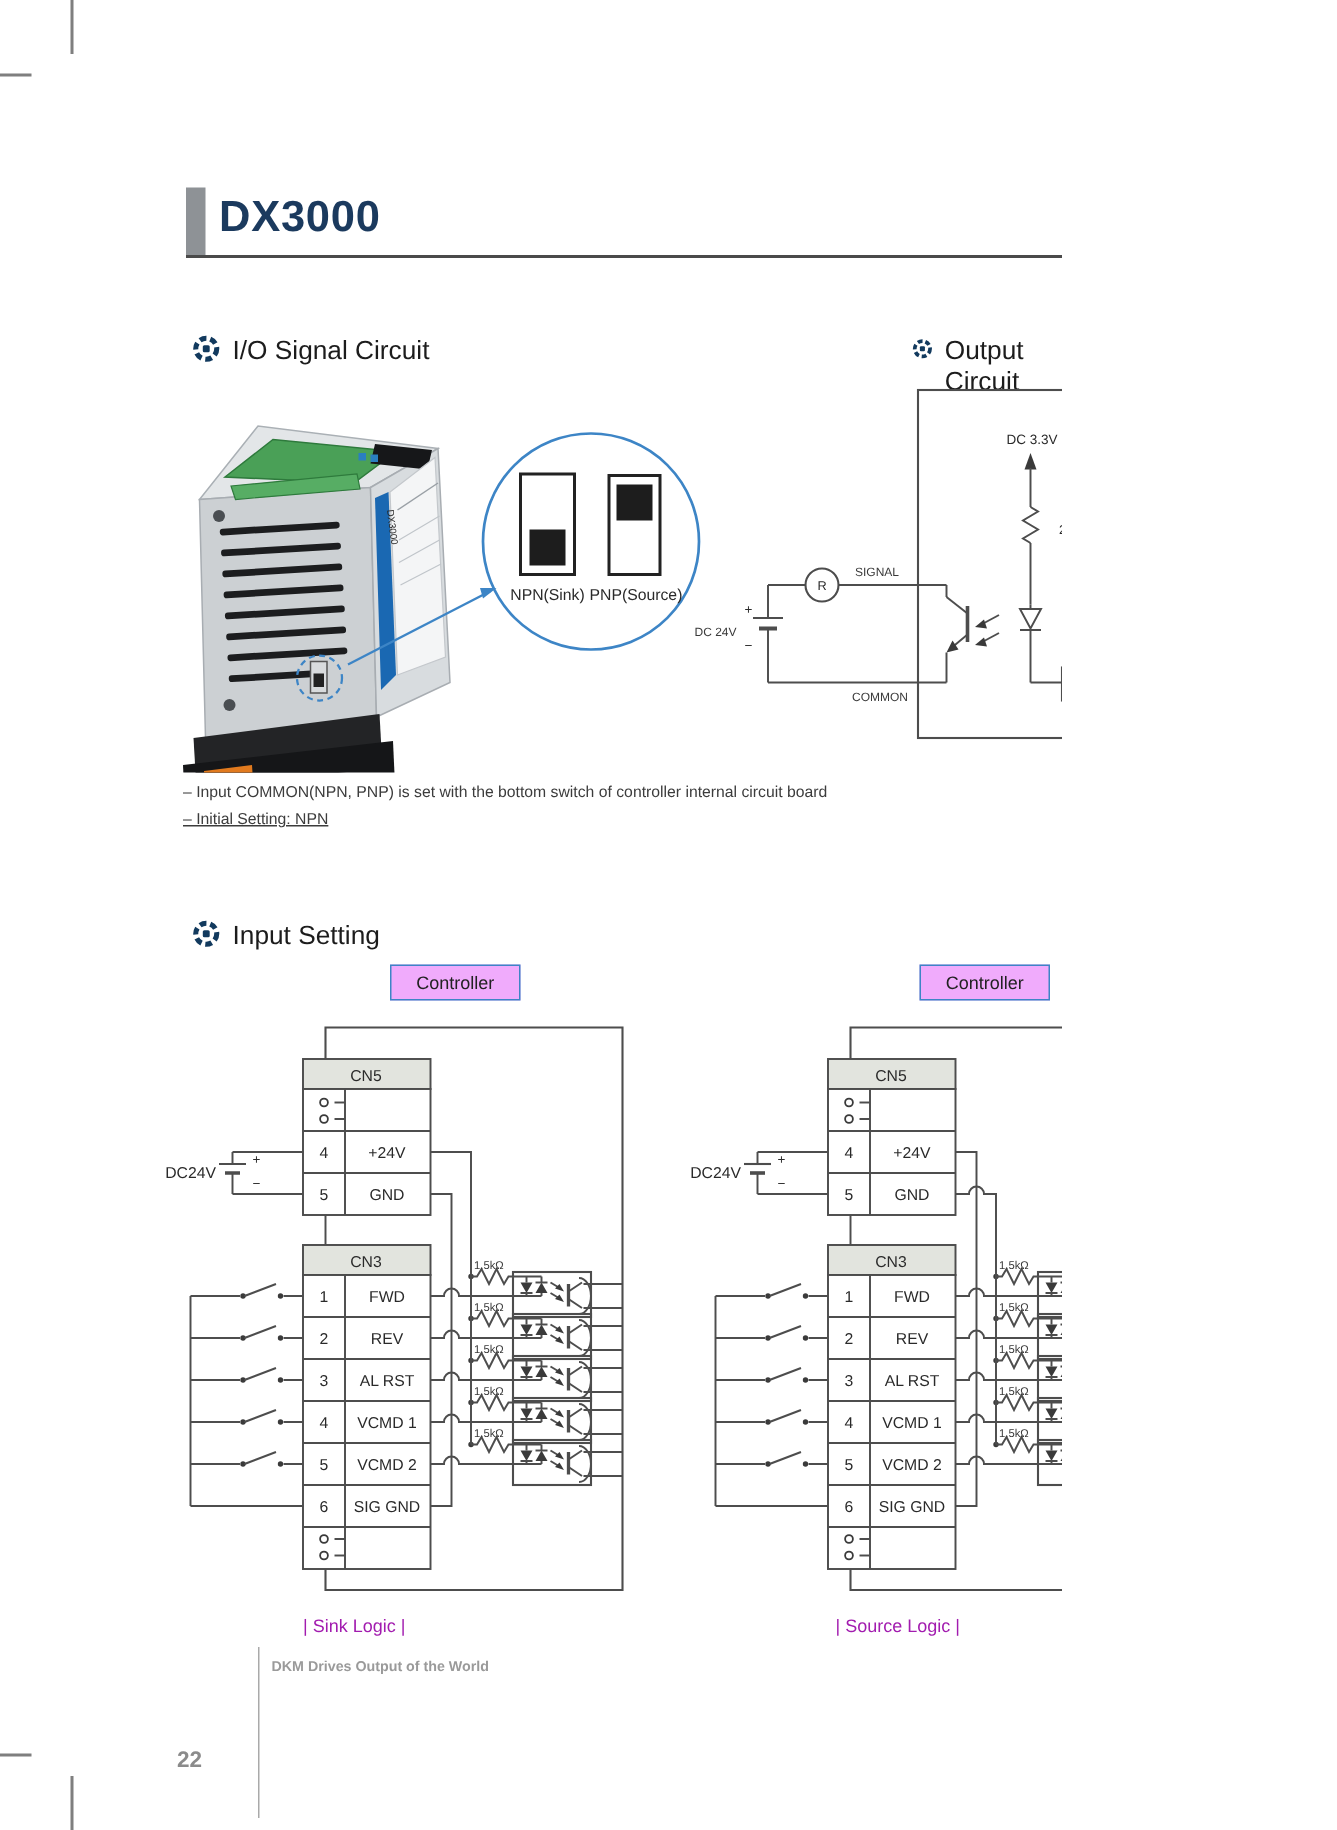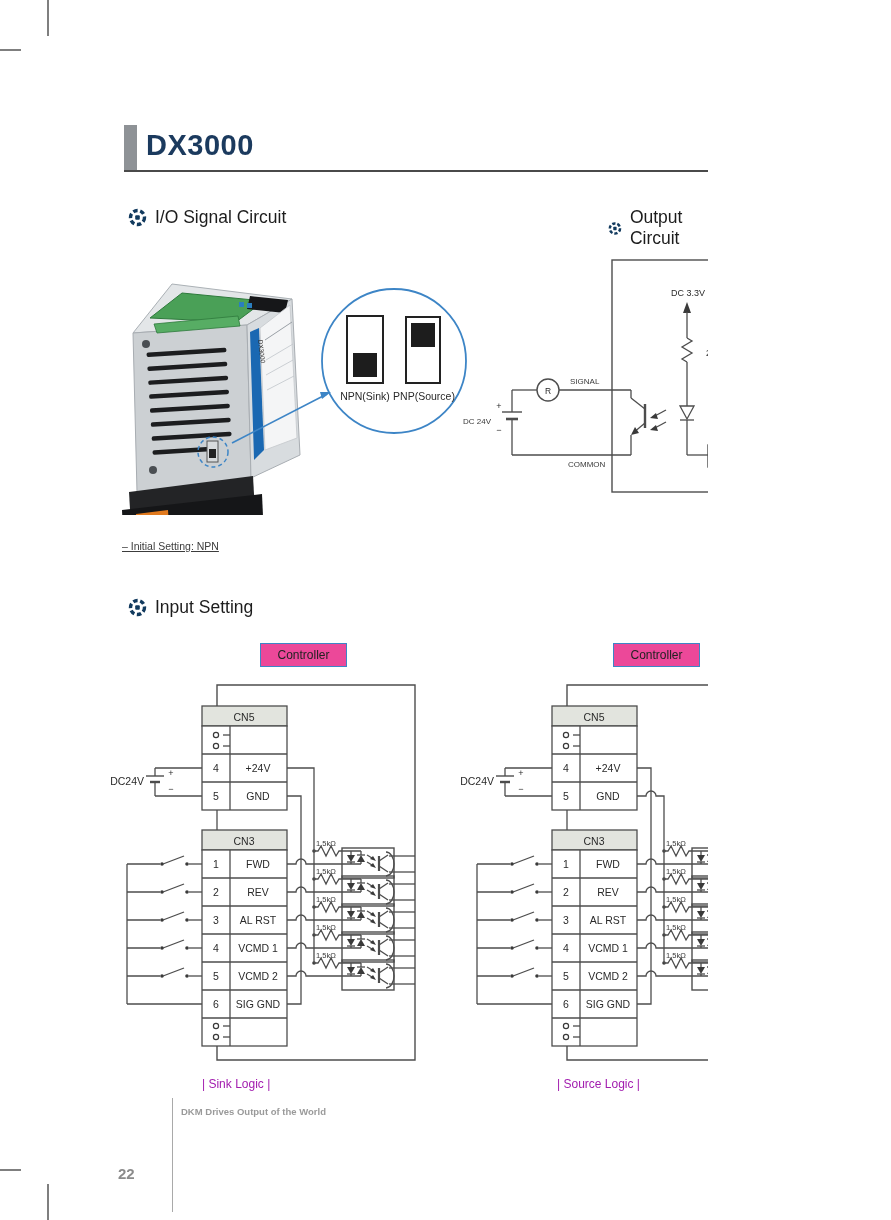--- a/index.html
+++ b/index.html
@@ -6,27 +6,27 @@
   #page{position:relative;width:708px;height:1220px;background:#ffffff;overflow:hidden;
         font-family:"Liberation Sans",sans-serif;}
   .abs{position:absolute;}
   
   .mark{position:absolute;background:#7f7f7f;}
   
   #title-bar{left:124px;top:125px;width:13px;height:45px;background:#8e9296;}
   #page-title{left:146px;top:129px;font-size:29px;font-weight:bold;color:#1b3a5e;letter-spacing:0.5px;}
   #title-rule{left:124px;top:170px;width:740px;height:2px;background:#4a4a4a;}
   
-  .sec-head{position:absolute;display:flex;align-items:center;gap:8px;}
+  .sec-head{position:absolute;display:flex;align-items:flex-start;gap:8px;margin-top:16px;}
   .sec-head span{font-size:17.5px;color:#1c1c1c;}
   
   .note{position:absolute;left:122px;font-size:10.5px;color:#3c3c3c;}
   
   .ctrl-box{position:absolute;width:85px;height:22px;border:1.5px solid #3d85c6;
-            display:flex;align-items:center;justify-content:center;font-size:12px;color:#222;background:#ec4899;}
+            display:flex;align-items:center;justify-content:center;font-size:12px;color:#222;background:#f0abfc;}
   
   .caption{position:absolute;width:200px;text-align:left;font-size:12px;color:#a21caf;}
   
   #footer-page{position:absolute;left:118px;top:1165px;font-size:15px;font-weight:bold;color:#8b8b8b;}
   #footer-rule{position:absolute;left:172px;top:1098px;width:1px;height:114px;background:#a9a9a9;}
   #footer-tagline{position:absolute;left:181px;top:1106px;font-size:9.5px;font-weight:bold;color:#9a9a9a;}
   
   svg .wire{fill:none;stroke:#4d4d4d;stroke-width:1.3px;}
   svg .boxline{fill:none;stroke:#4d4d4d;stroke-width:1.4px;}
   svg text{font-family:"Liberation Sans",sans-serif;fill:#2a2a2a;}
@@ -183,20 +183,21 @@
       <text x="499" y="409" text-anchor="middle" font-size="9">+</text>
       <text x="499" y="433" text-anchor="middle" font-size="9">−</text>
       <text x="491" y="424" text-anchor="end" class="t8">DC 24V</text>
     </g>
     <g>
       <line x1="512" y1="455" x2="631" y2="455" class="wire"></line>
       <text x="568" y="467" class="t8">COMMON</text>
     </g>
   </svg>
 
+  <div class="note" style="top:522px;">– Input COMMON(NPN, PNP) is set with the bottom switch of controller internal circuit board</div>
   <div class="note" style="top:540px;text-decoration:underline;">– Initial Setting: NPN</div>
 
   <div class="ctrl-box" style="left:260px;top:643px;">
     <span>Controller</span>
   </div>
   <div class="ctrl-box" style="left:613px;top:643px;">
     <span>Controller</span>
   </div>
 
   <svg class="abs" style="left:95px;top:675px;" width="705" height="395" viewBox="95 675 705 395">

